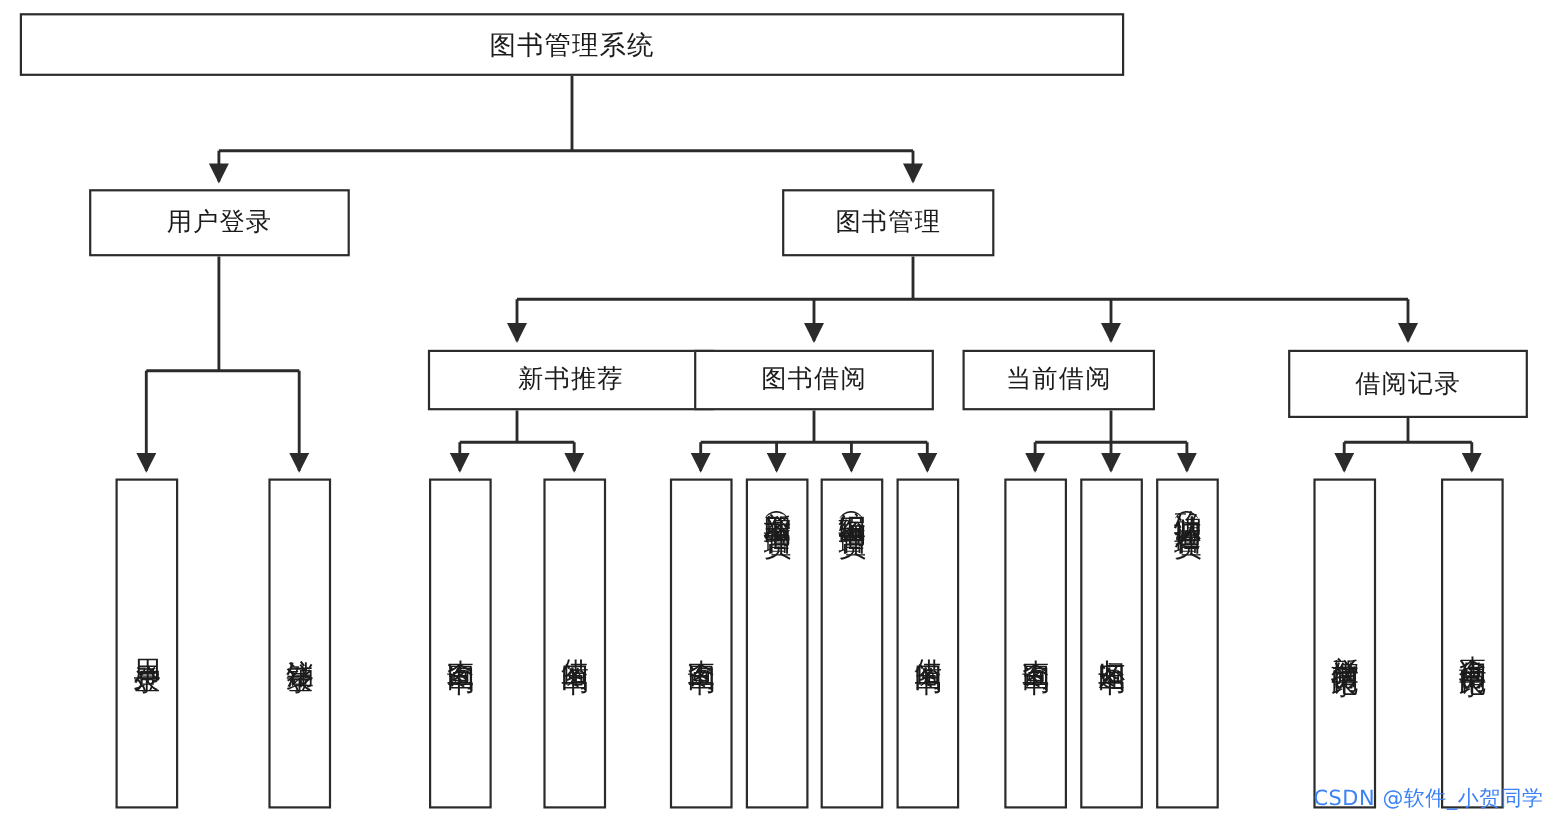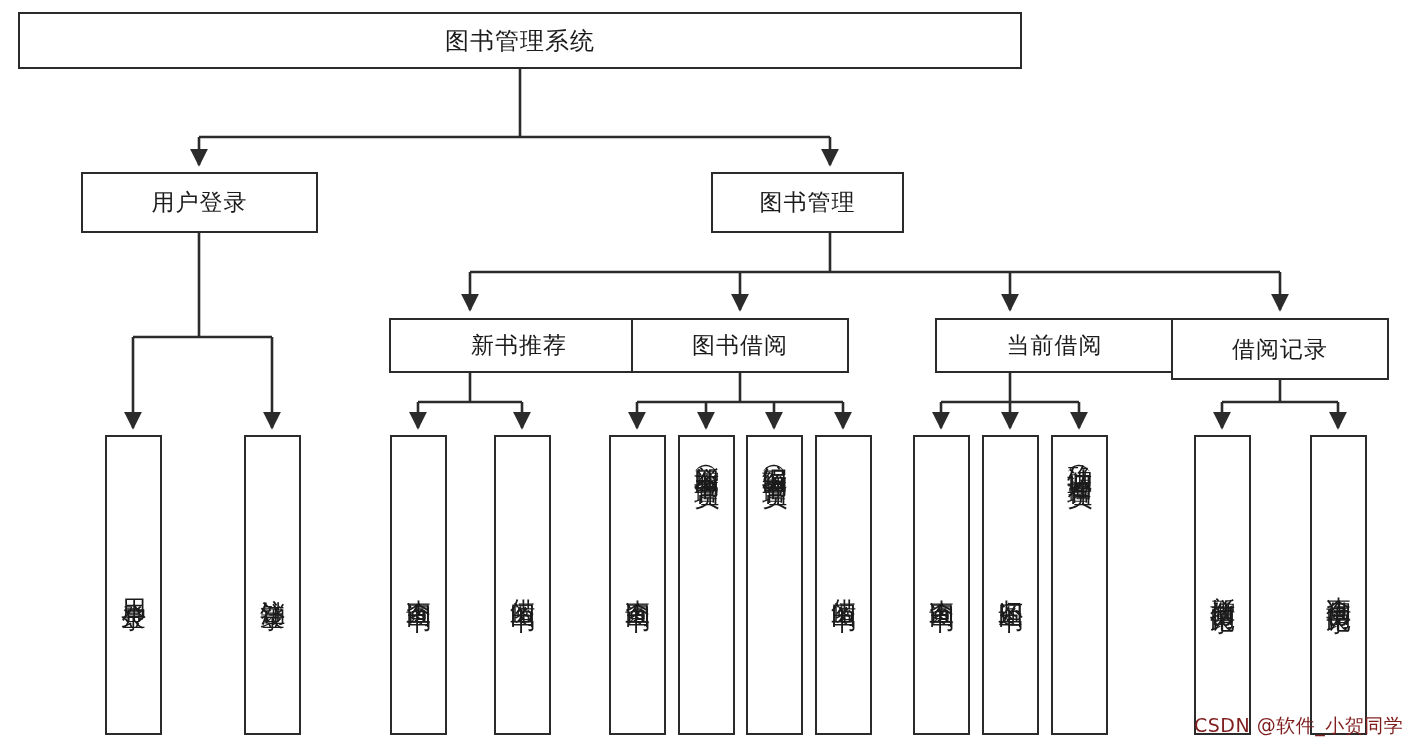--- a/index.html
+++ b/index.html
@@ -65,21 +65,21 @@
     writing-mode: vertical-rl;
     text-orientation: upright;
     font-size: 25px;
     line-height: 1.18;
     letter-spacing: 3px;
     white-space: normal;
     max-height: 100%;
   }
   .watermark {
     position: absolute;
-    color: #7f1d1d;
+    color: #3b82f6;
     font-size: 19px;
     letter-spacing: 0.5px;
     white-space: nowrap;
     user-select: none;
   }
 </style>
 </head>
 <body>
 
 <div id="diagram-root">
@@ -144,21 +144,21 @@
   <div class="node horiz" style="left:711px; top:172px; width:193px; height:61px;">
     <span class="node-label">图书管理</span>
   </div>
 
   <div class="node horiz" style="left:361px; top:318px; width:260px; height:55px;margin-left:28px;">
     <span class="node-label">新书推荐</span>
   </div>
   <div class="node horiz" style="left:631px; top:318px; width:218px; height:55px;">
     <span class="node-label">图书借阅</span>
   </div>
-  <div class="node horiz" style="left:935px; top:318px; width:239px; height:55px;">
+  <div class="node horiz" style="left:875px; top:318px; width:175px; height:55px;">
     <span class="node-label">当前借阅</span>
   </div>
   <div class="node horiz" style="left:1171px; top:318px; width:218px; height:62px;">
     <span class="node-label">借阅记录</span>
   </div>
 
   <div class="node leaf centered" style="left:105px; top:435px; width:57px; height:300px;">
     <span class="node-label">用户登录</span>
   </div>
   <div class="node leaf centered" style="left:244px; top:435px; width:57px; height:300px;">

